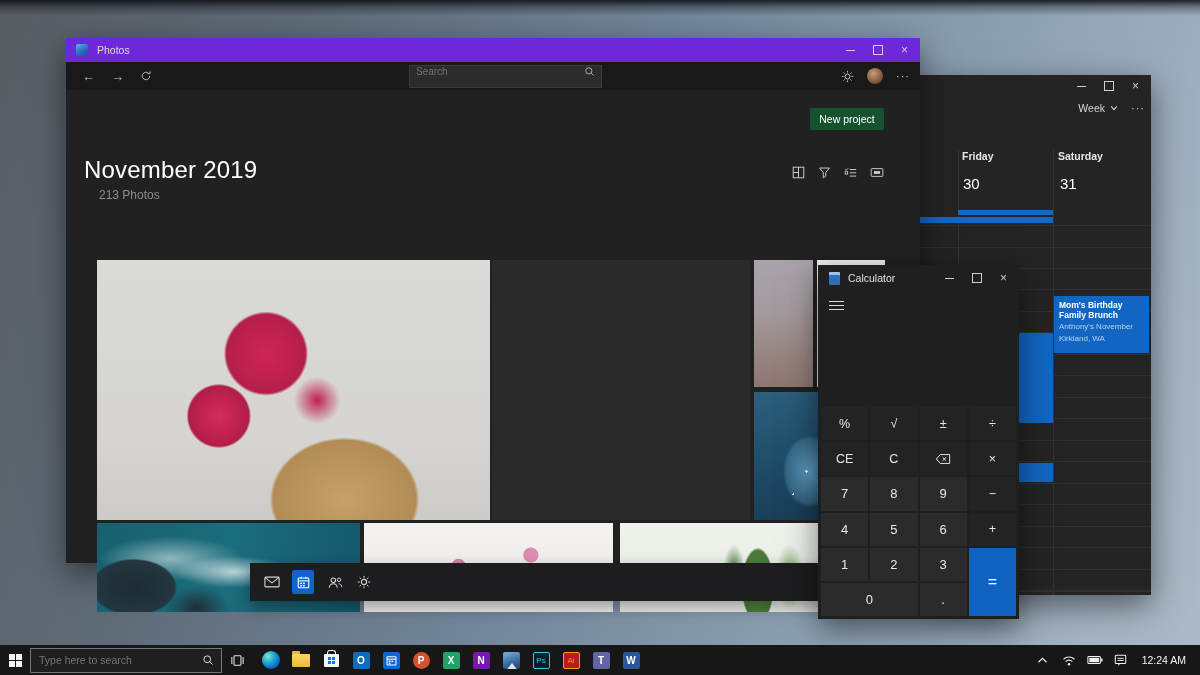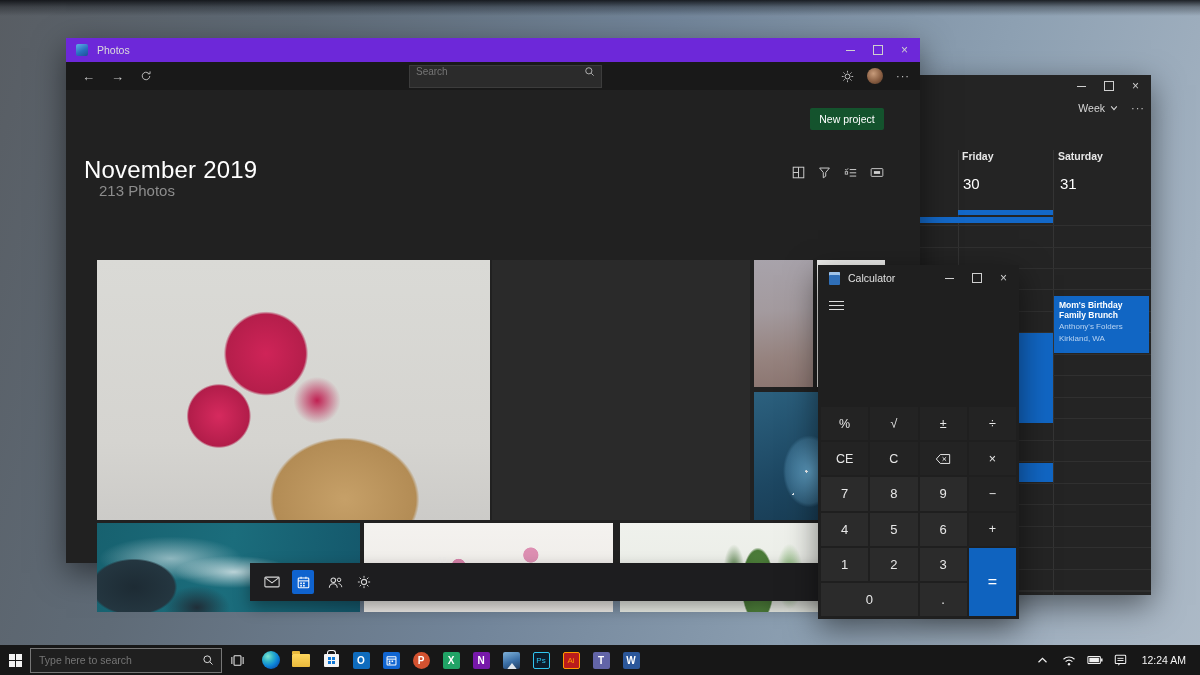--- a/index.html
+++ b/index.html
@@ -31,21 +31,21 @@
   .avatar{width:16px;height:16px;border-radius:50%;
     background:radial-gradient(circle at 40% 35%,#c79b7a 0%,#8a5f43 55%,#4e3423 100%);}
   .dots{font-size:11px;letter-spacing:1px;color:#c9c9c9;}
   .ph-body{position:absolute;left:0;top:52px;right:0;bottom:0;background:#212121;}
   .tabs{position:absolute;left:33px;top:18px;display:flex;gap:22px;}
   .tab{font-size:11px;color:#9b9b9b;padding-bottom:7px;}
   .tab.active{color:#fff;border-bottom:3px solid #2f80d8;}
   .newproj{position:absolute;right:36px;top:18px;width:74px;height:22px;background:#14532d;color:#fff;
     font-size:10.5px;display:flex;align-items:center;justify-content:center;border-radius:2px;border:none;font-family:inherit;}
   .heading{position:absolute;left:18px;top:66px;font-size:24px;font-weight:400;color:#ffffff;letter-spacing:.2px;}
-  .subheading{position:absolute;left:33px;top:92px;font-size:15px;color:#8d8d8d;}
+  .subheading{position:absolute;left:33px;top:98px;font-size:12px;color:#8d8d8d;}
   .ph-tools{position:absolute;right:36px;top:76px;display:flex;gap:13px;color:#cfcfcf;}
   .photo{position:absolute;background-color:#2a2a2a;background-repeat:no-repeat;}
   .ph-flowers{left:31px;top:170px;width:393px;height:260px;
     background:
       radial-gradient(circle 68px at 43% 36%, #cf2458 0%, #b51e4b 58%, rgba(181,30,75,0) 62%),
       radial-gradient(circle 52px at 31% 60%, #d62a5e 0%, #b21d4a 58%, rgba(178,29,74,0) 62%),
       radial-gradient(circle 38px at 56% 54%, #c02052 0%, rgba(192,32,82,0) 62%),
       radial-gradient(ellipse 115px 95px at 63% 92%, #c6a068 0%, #b38c55 62%, rgba(179,140,85,0) 65%),
       linear-gradient(180deg,#dadad6 0%,#d5d4d0 70%,#cccbc8 100%);}
   .ph-portrait{left:426px;top:170px;width:258px;height:260px;
@@ -200,21 +200,21 @@
     </div>
     <div class="vline" style="left:38px"></div>
     <div class="vline" style="left:133px"></div>
     <div class="cal-grid"></div>
     <div class="allday ad1"></div>
     <div class="allday ad2"></div>
     <div class="fblock fb1"></div>
     <div class="fblock fb2"></div>
     <div class="cal-event">
       <div class="t">Mom's Birthday Family Brunch</div>
-      <div class="l">Anthony's Folders</div>
+      <div class="l">Anthony's November</div>
       <div class="l">Kirkland, WA</div>
     </div>
   </div>
 
   <div class="win photos">
     <div class="ph-titlebar">
       <div class="ph-appicon"></div>
       <div class="ph-title">Photos</div>
       <div class="ctls">
         <span class="tb-ctl">

